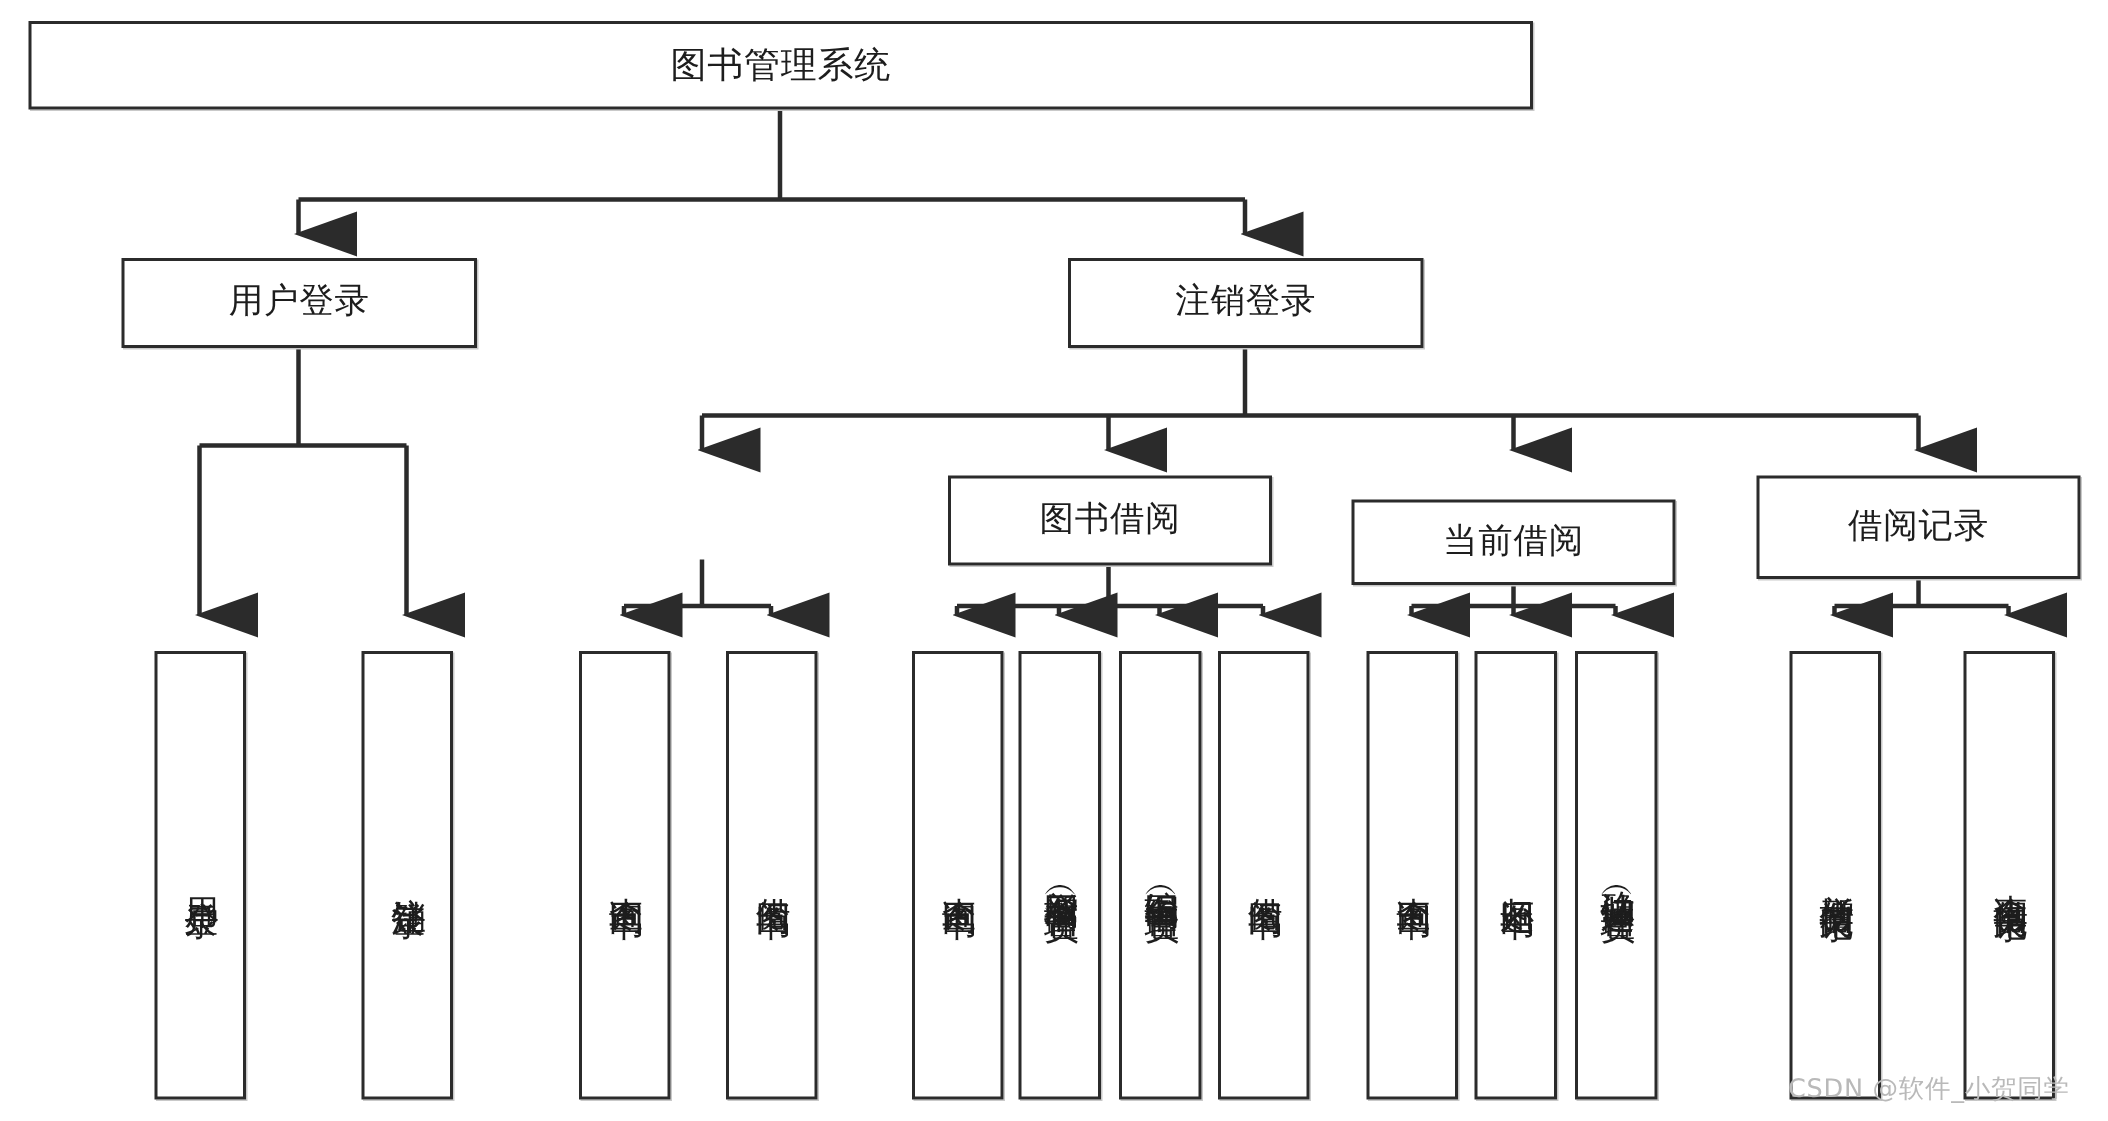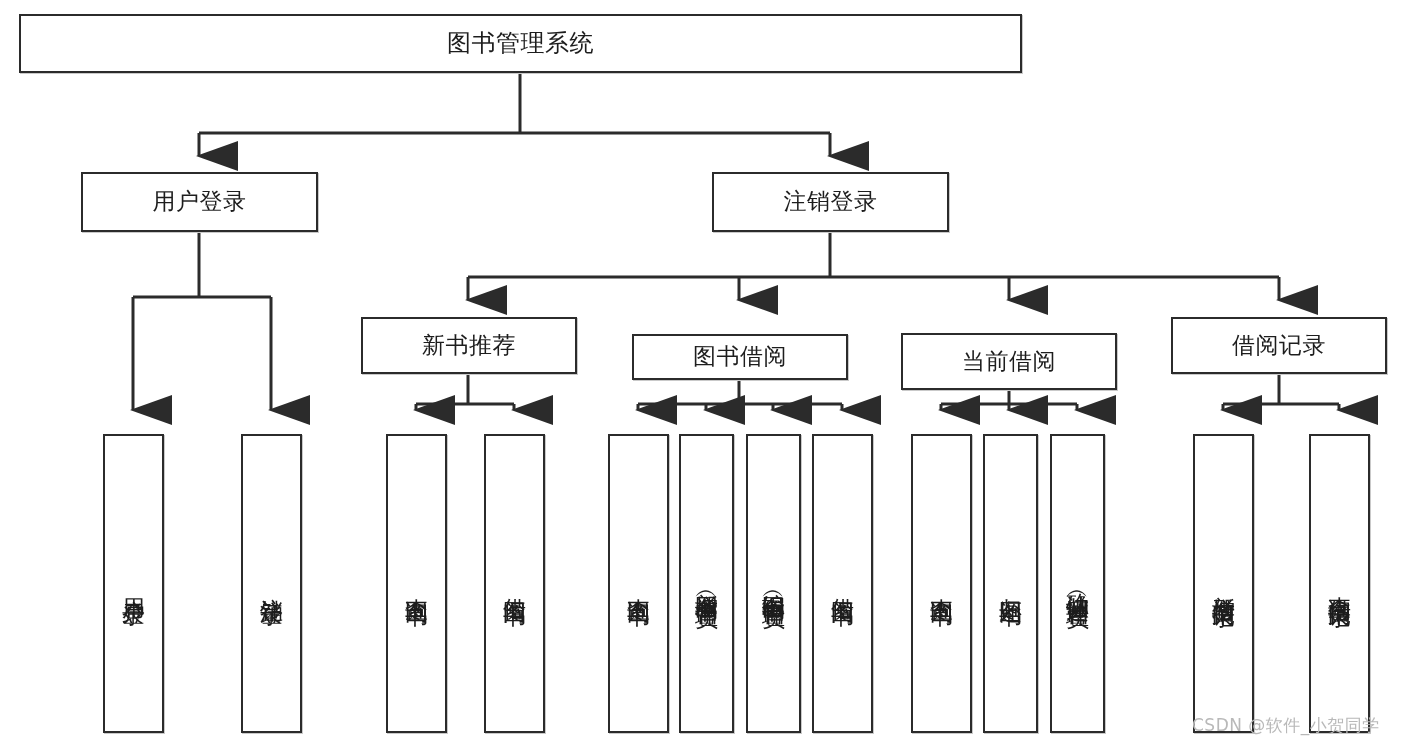--- a/index.html
+++ b/index.html
@@ -135,33 +135,30 @@
   </div>
 
   <div class="node horiz" style="left:81px; top:172px; width:237px; height:60px;">
     <span class="label">用户登录</span>
   </div>
 
   <div class="node horiz" style="left:712px; top:172px; width:237px; height:60px;">
     <span class="label">注销登录</span>
   </div>
 
-  <div class="node horiz" style="left:361px; top:317px; width:216px; height:57px;">
-    <span class="label">新书推荐</span>
-  </div>
-
-  <div class="node horiz" style="left:632px; top:334px; width:216px; height:46px;">
+
+  <div class="node horiz" style="left:632px; top:317px; width:216px; height:60px;">
     <span class="label">图书借阅</span>
   </div>
 
   <div class="node horiz" style="left:901px; top:317px; width:216px; height:57px;margin-top:16px;">
     <span class="label">当前借阅</span>
   </div>
 
-  <div class="node horiz" style="left:1171px; top:317px; width:216px; height:57px;">
+  <div class="node horiz" style="left:1171px; top:317px; width:216px; height:69px;">
     <span class="label">借阅记录</span>
   </div>
 
   <div class="node vert" style="left:103px; top:434px; width:61px; height:299px;">
     <span class="label">用户登录</span>
   </div>
 
   <div class="node vert" style="left:241px; top:434px; width:61px; height:299px;">
     <span class="label">注销登录</span>
   </div>

